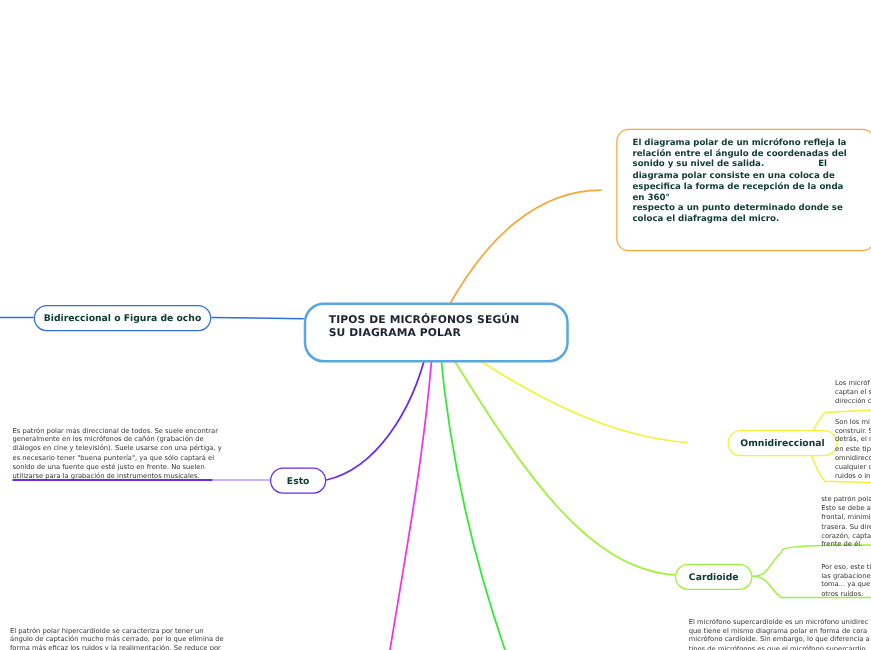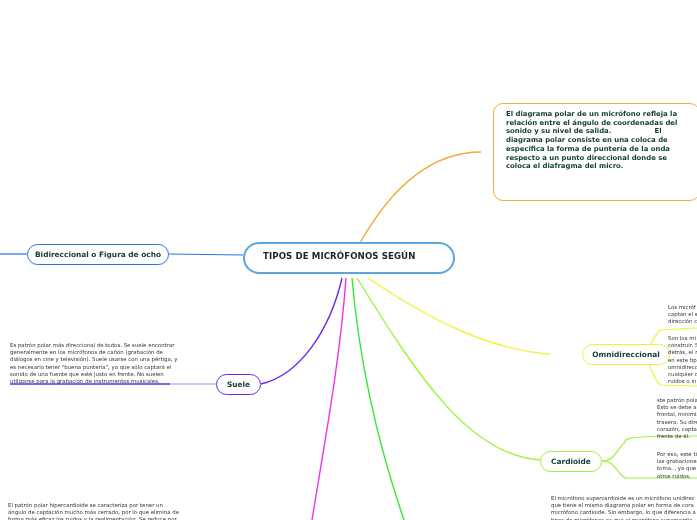--- a/index.html
+++ b/index.html
@@ -8,21 +8,21 @@
       background: #ffffff;
       font-family: "DejaVu Sans", "Liberation Sans", sans-serif;
     }
     #canvas { position: absolute; left: 0; top: 0; width: 697px; height: 520px; }
     svg.links { position: absolute; left: 0; top: 0; }
     .node {
       position: absolute; box-sizing: border-box; background: #fff;
       color: #0f3b33; font-weight: bold; cursor: pointer;
     }
     .central {
-      left: 243px; top: 242px; width: 212px; height: 32px;
+      left: 243px; top: 242px; width: 212px; height: 48px;
       border: 2px solid #5aa6dd; border-radius: 16px;
       font-size: 8.6px; line-height: 11px; padding: 7px 0 0 18px; color: #1b2430;
       letter-spacing: 0.1px;
     }
     .central span { display: block; }
     .pill {
       border-radius: 12px; font-size: 7.4px; text-align: center;
       display: flex; align-items: center; justify-content: center;
     }
     .bidi   { left: 27px;  top: 244px; width: 142px; height: 21px; border: 1.5px solid #2f6fe0; }
@@ -74,35 +74,37 @@
     <path d="M368,278 C430,320 490,350 550,354" stroke="#f2f23a" stroke-width="1.4" fill="none"></path>
     <path d="M638,354 C650,354 650,340 660,330 L697,328" stroke="#f2f23a" stroke-width="1.2" fill="none"></path>
     <path d="M638,354 C650,354 650,375 660,385 L697,386" stroke="#f2f23a" stroke-width="1.2" fill="none"></path>
   </svg>
 
   <div class="note-box">
     <span>El diagrama polar de un micrófono refleja la</span>
     <span>relación entre el ángulo de coordenadas del</span>
     <span>sonido y su nivel de salida.                  El</span>
     <span>diagrama polar consiste en una coloca de</span>
-    <span>especifica la forma de puntería de la onda</span>
-    <span>respecto a un punto direccional donde se</span>
+    <span>especifica la forma de recepción de la onda</span>
+    <span>en 360°</span>
+    <span>respecto a un punto determinado donde se</span>
     <span>coloca el diafragma del micro.</span>
   </div>
 
   <div class="node central">
     <span>TIPOS DE MICRÓFONOS SEGÚN</span>
+    <span>SU DIAGRAMA POLAR</span>
   </div>
 
   <div class="node pill bidi">
     <span>Bidireccional o Figura de ocho</span>
   </div>
 
   <div class="node pill lobar">
-    <span>Suele</span>
+    <span>Esto</span>
   </div>
   <div class="desc lobar-desc">Es patrón polar más direccional de todos. Se suele encontrar
 generalmente en los micrófonos de cañón (grabación de
 diálogos en cine y televisión). Suele usarse con una pértiga, y
 es necesario tener "buena puntería", ya que sólo captará el
 sonido de una fuente que esté justo en frente. No suelen
 utilizarse para la grabación de instrumentos musicales.</div>
 
   <div class="node pill omni">
     <span>Omnidireccional</span>

